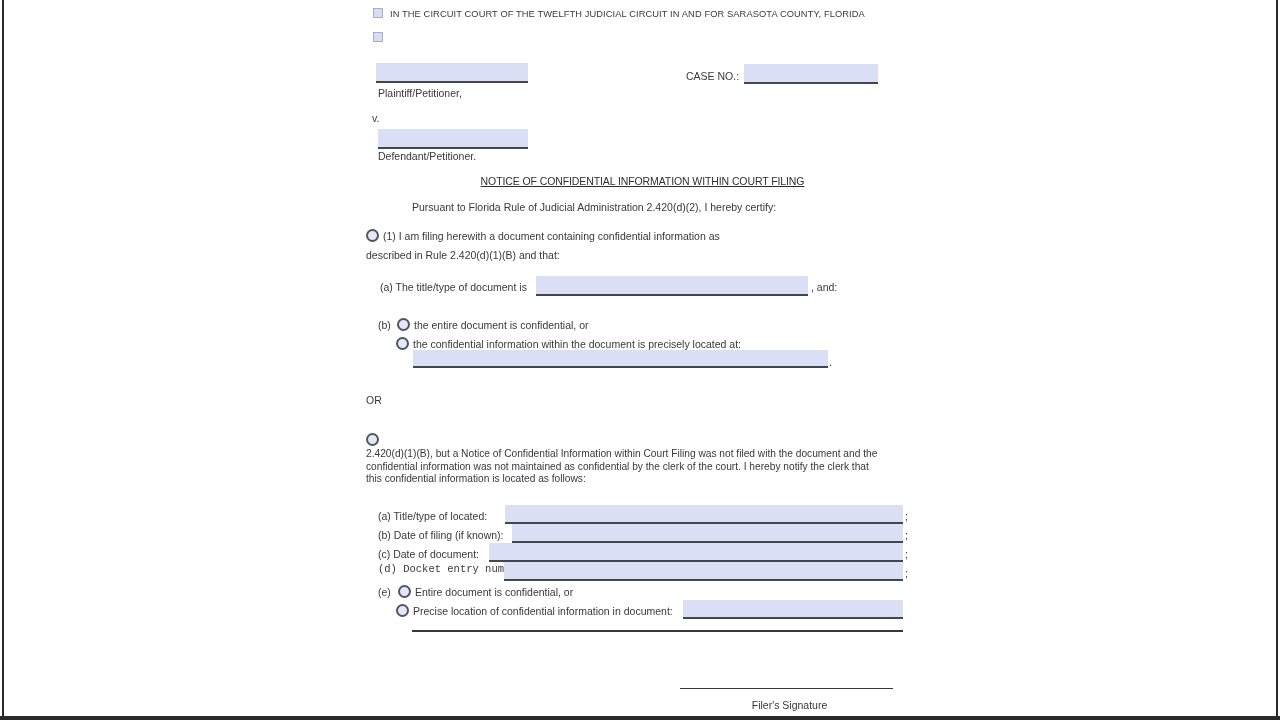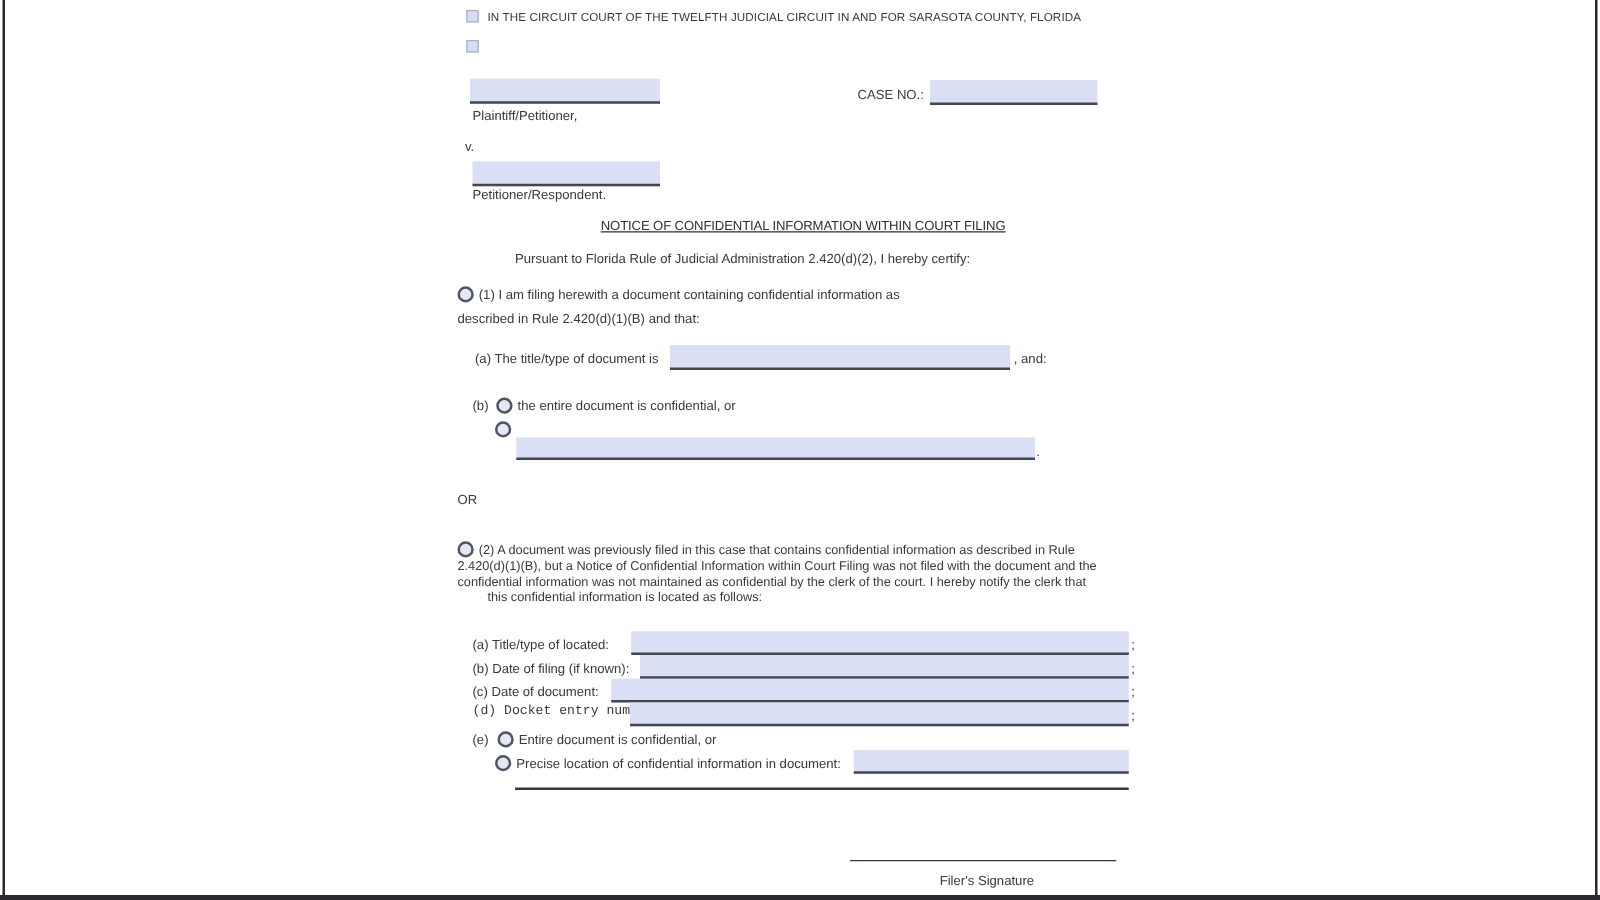--- a/index.html
+++ b/index.html
@@ -40,49 +40,49 @@
 
   <div class="field" style="left:376px; top:63px; width:152px; height:20px;"></div>
   <div class="t" style="left:378px; top:87px;">Plaintiff/Petitioner,</div>
 
   <div class="t" style="left:686px; top:70px;">CASE NO.:</div>
   <div class="field" style="left:744px; top:64px; width:134px; height:20px;"></div>
 
   <div class="t" style="left:372px; top:112px;">v.</div>
 
   <div class="field" style="left:378px; top:129px; width:150px; height:20px;"></div>
-  <div class="t" style="left:378px; top:150px;">Petitioner/Respondent.</div>
+  <div class="t" style="left:378px; top:150px;">Defendant/Petitioner.</div>
 
   <div class="t title" style="left:370px; top:175px; width:545px; text-align:center;">NOTICE OF CONFIDENTIAL INFORMATION WITHIN COURT FILING</div>
 
   <div class="t" style="left:412px; top:201px;">Pursuant to Florida Rule of Judicial Administration 2.420(d)(2), I hereby certify:</div>
 
   <div class="radio" style="left:366px; top:229px;"></div>
   <div class="t" style="left:383px; top:230px;">(1) I am filing herewith a document containing confidential information as</div>
   <div class="t" style="left:366px; top:249px;">described in Rule 2.420(d)(1)(B) and that:</div>
 
   <div class="t" style="left:380px; top:281px;">(a) The title/type of document is</div>
   <div class="field" style="left:536px; top:276px; width:272px; height:20px;"></div>
   <div class="t" style="left:811px; top:281px;">, and:</div>
 
   <div class="t" style="left:378px; top:319px;">(b)</div>
   <div class="radio" style="left:397px; top:318px;"></div>
   <div class="t" style="left:414px; top:319px;">the entire document is confidential, or</div>
 
   <div class="radio" style="left:396px; top:337px;"></div>
+  <div class="t" style="left:413px; top:338px;">the confidential information within the document is precisely located at:</div>
   <div class="field" style="left:413px; top:350px; width:415px; height:18px;"></div>
   <div class="t" style="left:829px; top:356px;">.</div>
 
   <div class="t" style="left:366px; top:394px;">OR</div>
 
   <div class="radio" style="left:366px; top:433px;"></div>
-  <div class="t para" style="left:383px; top:434px;">(2) A document was previously filed in this case that contains confidential information as described in Rule</div>
   <div class="t para" style="left:366px; top:447px;">2.420(d)(1)(B), but a Notice of Confidential Information within Court Filing was not filed with the document and the</div>
   <div class="t para" style="left:366px; top:460px;">confidential information was not maintained as confidential by the clerk of the court. I hereby notify the clerk that</div>
-  <div class="t para" style="left:366px; top:472px;margin-left:24px;">this confidential information is located as follows:</div>
+  <div class="t para" style="left:366px; top:472px;">this confidential information is located as follows:</div>
 
   <div class="t" style="left:378px; top:510px;">(a) Title/type of located:</div>
   <div class="field" style="left:505px; top:505px; width:398px; height:19px;"></div>
   <div class="t" style="left:905px; top:510px;">;</div>
 
   <div class="t" style="left:378px; top:529px;">(b) Date of filing (if known):</div>
   <div class="field" style="left:512px; top:524px; width:391px; height:19px;"></div>
   <div class="t" style="left:905px; top:529px;">;</div>
 
   <div class="t" style="left:378px; top:548px;text-align:right;">(c) Date of document:</div>

